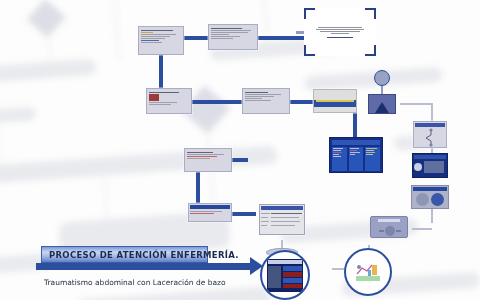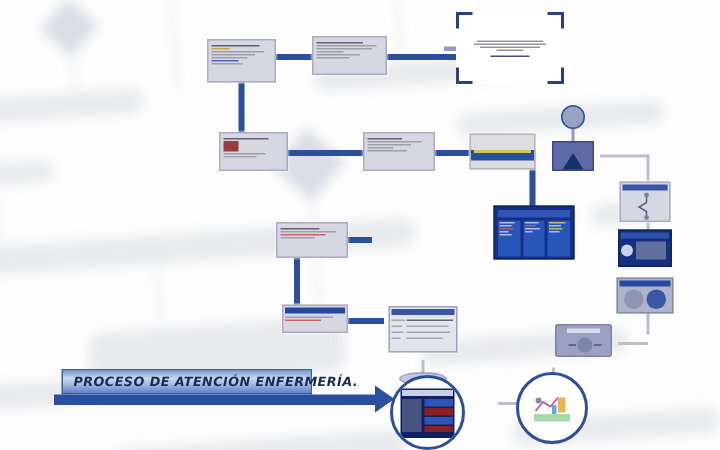--- a/index.html
+++ b/index.html
@@ -69,21 +69,21 @@
   
   .tri{width:0;height:0;border-left:7px solid transparent;border-right:7px solid transparent;border-bottom:11px solid #1b2f6d;}
 
   
   .titlebar{
     position:absolute;background:linear-gradient(#7e9ad6,#c9d6ee 35%,#a7bbe4 60%,#5f80c8);
     border:1px solid #3c5ea8;display:flex;align-items:center;
   }
   .titlebar .tb-text{
     font-family:"DejaVu Sans",sans-serif;font-weight:bold;font-size:8.5px;
-    color:#1b2a52;letter-spacing:.3px;padding-left:7px;white-space:nowrap;font-style:italic;
+    color:#1b2a52;letter-spacing:.3px;padding-left:7px;white-space:nowrap;
   }
   .subtitle{
     position:absolute;font-family:"DejaVu Sans",sans-serif;font-size:7.5px;
     color:#1f2a44;white-space:nowrap;
   }
   .arrowbar{position:absolute;height:7px;background:#2b4f9e;}
   .arrowhead{
     position:absolute;width:0;height:0;
     border-top:9px solid transparent;border-bottom:9px solid transparent;
     border-left:13px solid #2b4f9e;
@@ -321,14 +321,15 @@
     </svg>
   </div>
 
   <div class="arrowbar" style="left:36px;top:263px;width:215px;"></div>
   <div class="arrowhead" style="left:250px;top:257px;"></div>
 
   <div class="titlebar" style="left:41px;top:246px;width:165px;height:15px;">
     <span class="tb-text">PROCESO DE ATENCIÓN ENFERMERÍA.</span>
   </div>
 
+  <span class="subtitle" style="left:44px;top:278px;">Traumatismo abdominal con Laceración de bazo</span>
 
 </div>
 
 </body></html>

